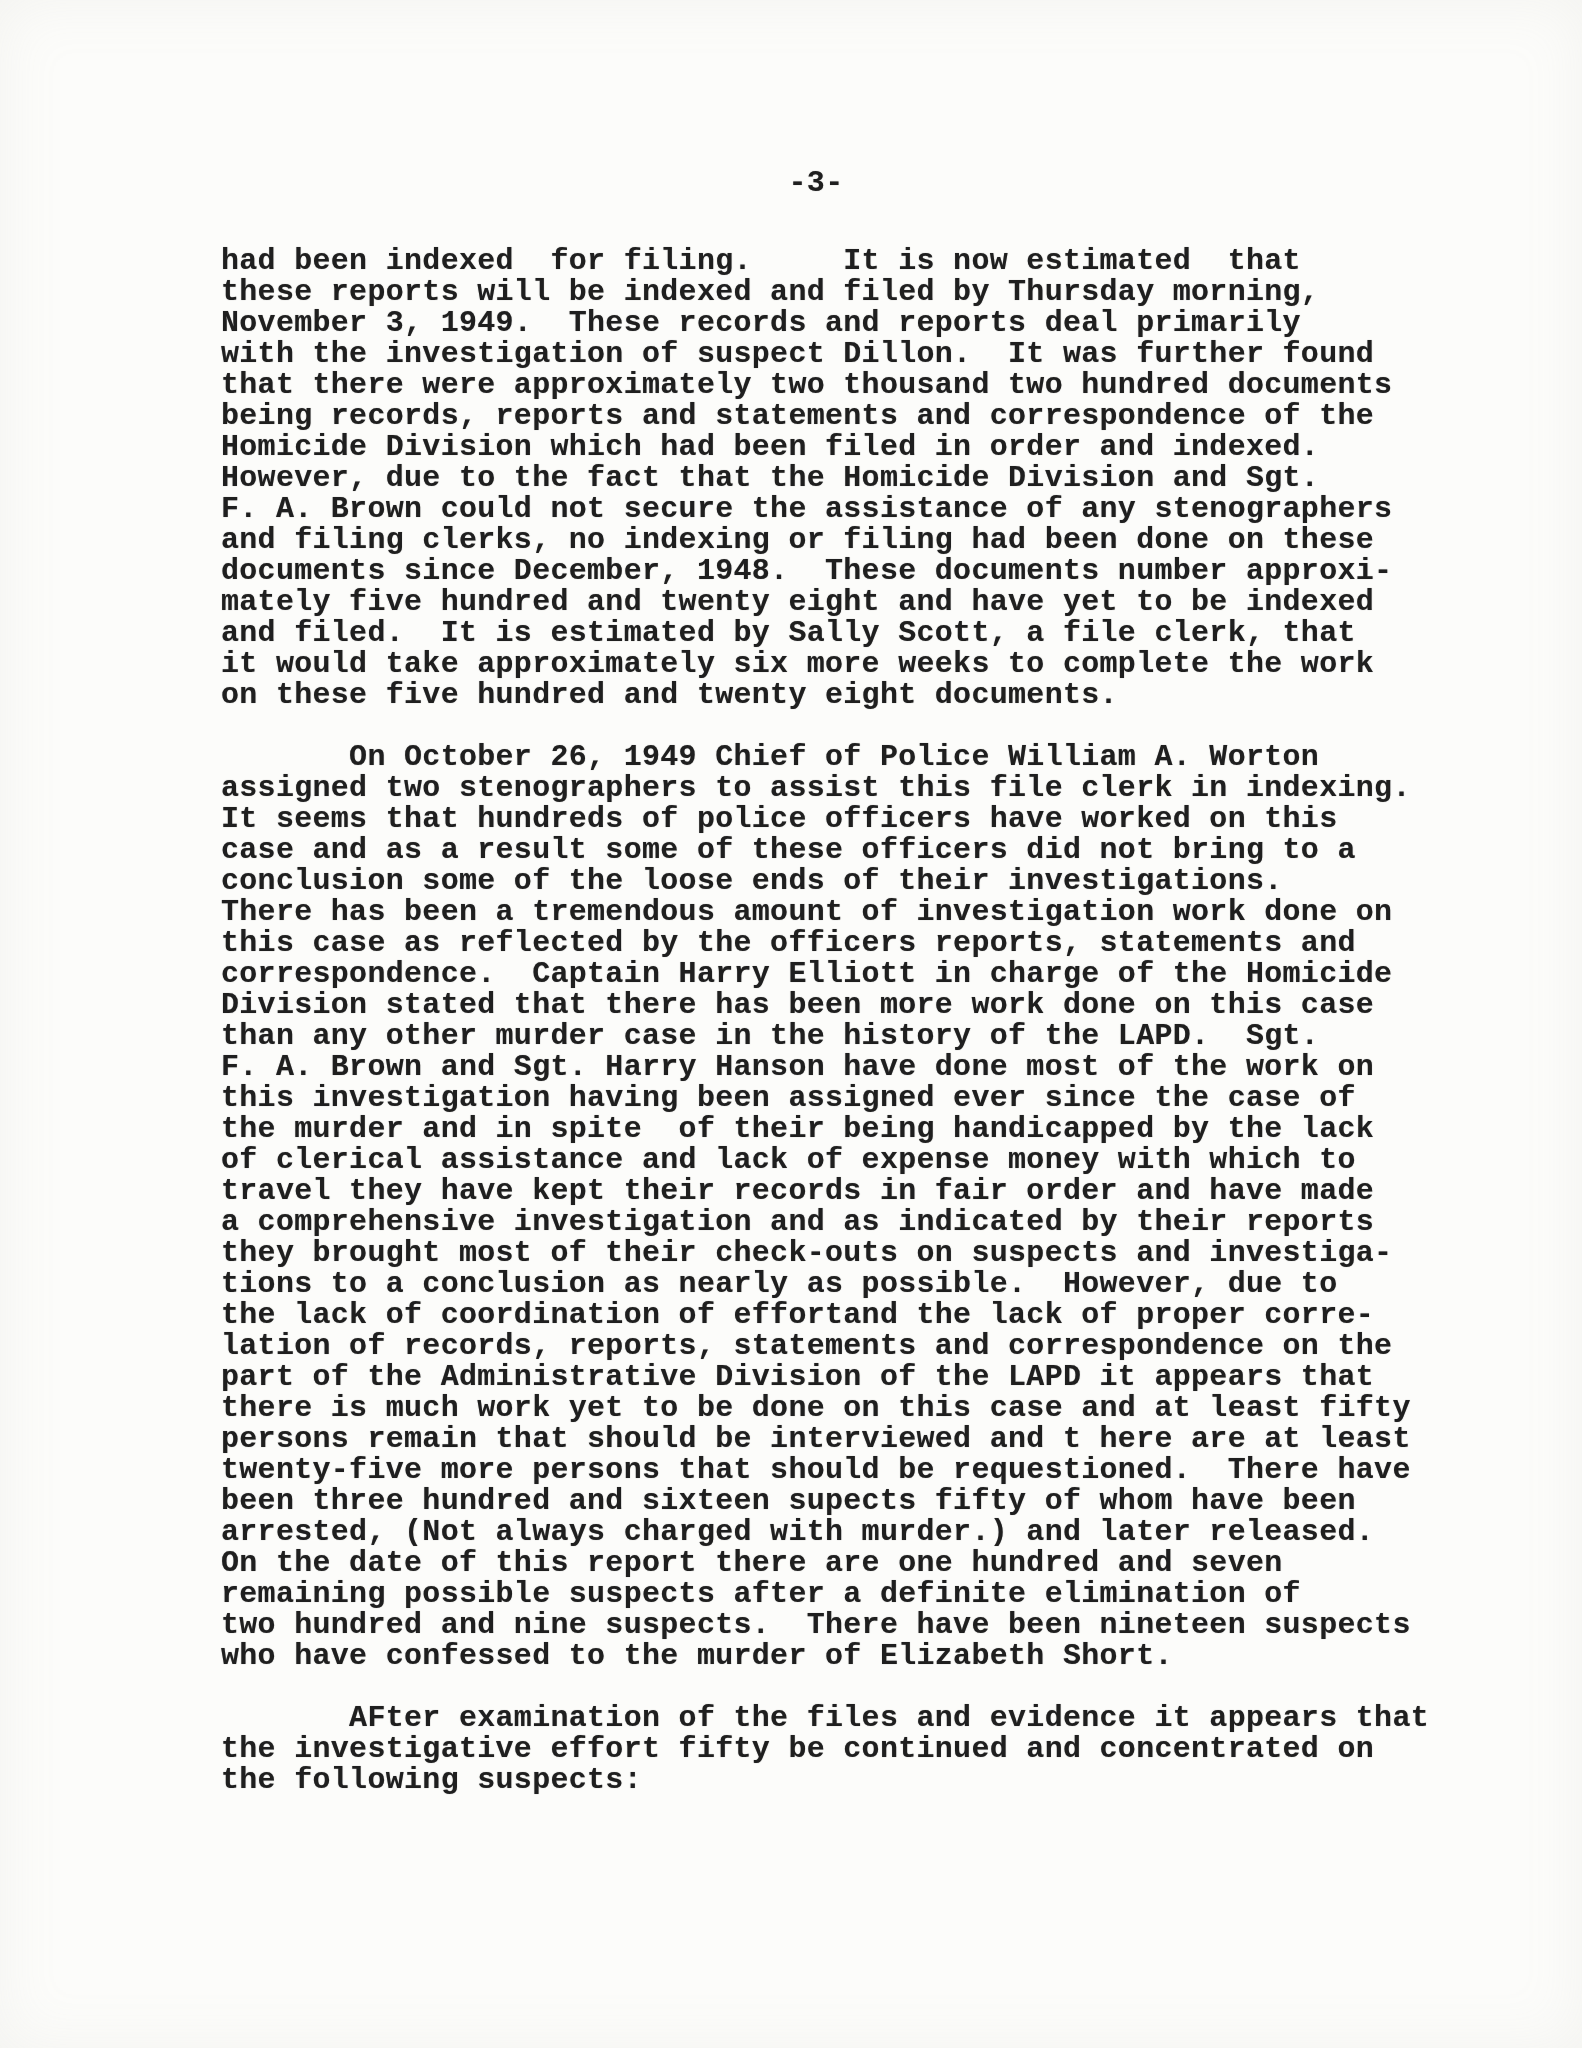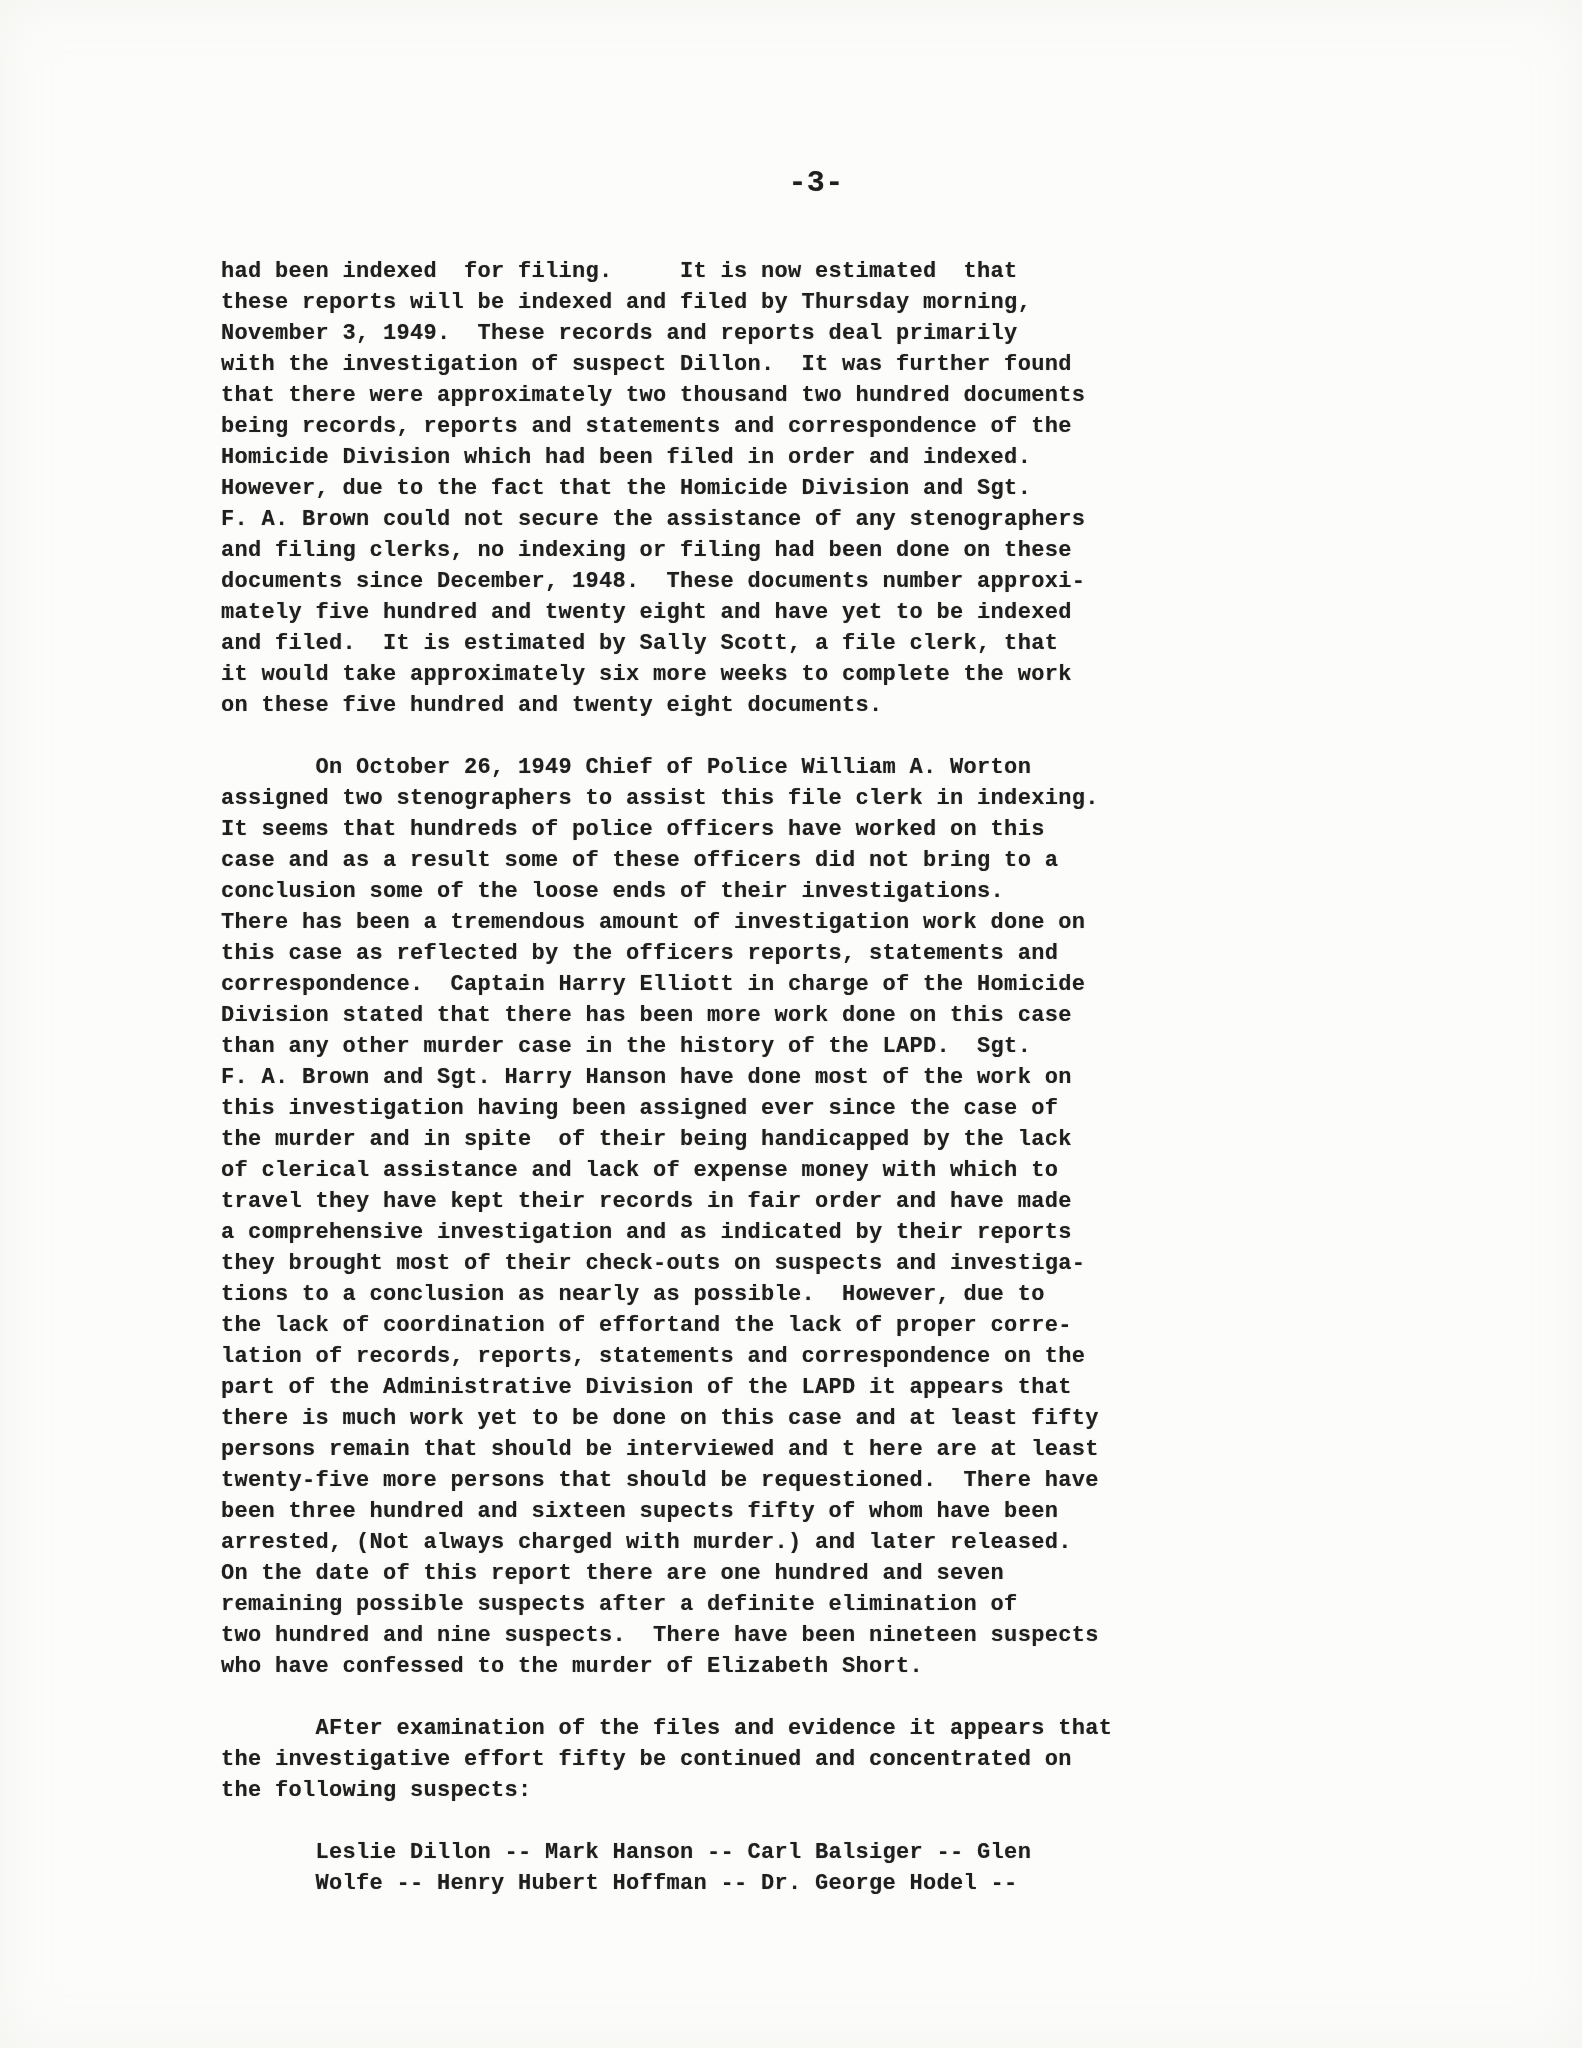--- a/index.html
+++ b/index.html
@@ -31,25 +31,25 @@
     letter-spacing: 0.3px;
     text-shadow: 0 0 1px rgba(31,31,31,0.45);
   }
   .bodytext {
     position: absolute;
     top: 246px;
     left: 221px;
     width: 1240px;
   }
   .bodytext pre {
-    margin: 10px 0 31px 0;
+    margin: 0 0 31px 0;
     padding: 0;
     font-family: inherit;
     font-weight: inherit;
-    font-size: 22px;
+    font-size: 30px;
     line-height: 31px;
     letter-spacing: 0.3px;
     white-space: pre;
     text-shadow: 0 0 1px rgba(31,31,31,0.45);
   }
   .bodytext pre:last-child { margin-bottom: 0; }
 </style>
 </head>
 <body>
 
@@ -103,18 +103,16 @@
 arrested, (Not always charged with murder.) and later released.
 On the date of this report there are one hundred and seven
 remaining possible suspects after a definite elimination of
 two hundred and nine suspects.  There have been nineteen suspects
 who have confessed to the murder of Elizabeth Short.</pre>
 
     <pre>       AFter examination of the files and evidence it appears that
 the investigative effort fifty be continued and concentrated on
 the following suspects:</pre>
 
-    <pre>       Leslie Dillon -- Mark Hanson -- Carl Balsiger -- Glen
-       Wolfe -- Henry Hubert Hoffman -- Dr. George Hodel --</pre>
 
   </div>
 
 </div>
 
 </body></html>

